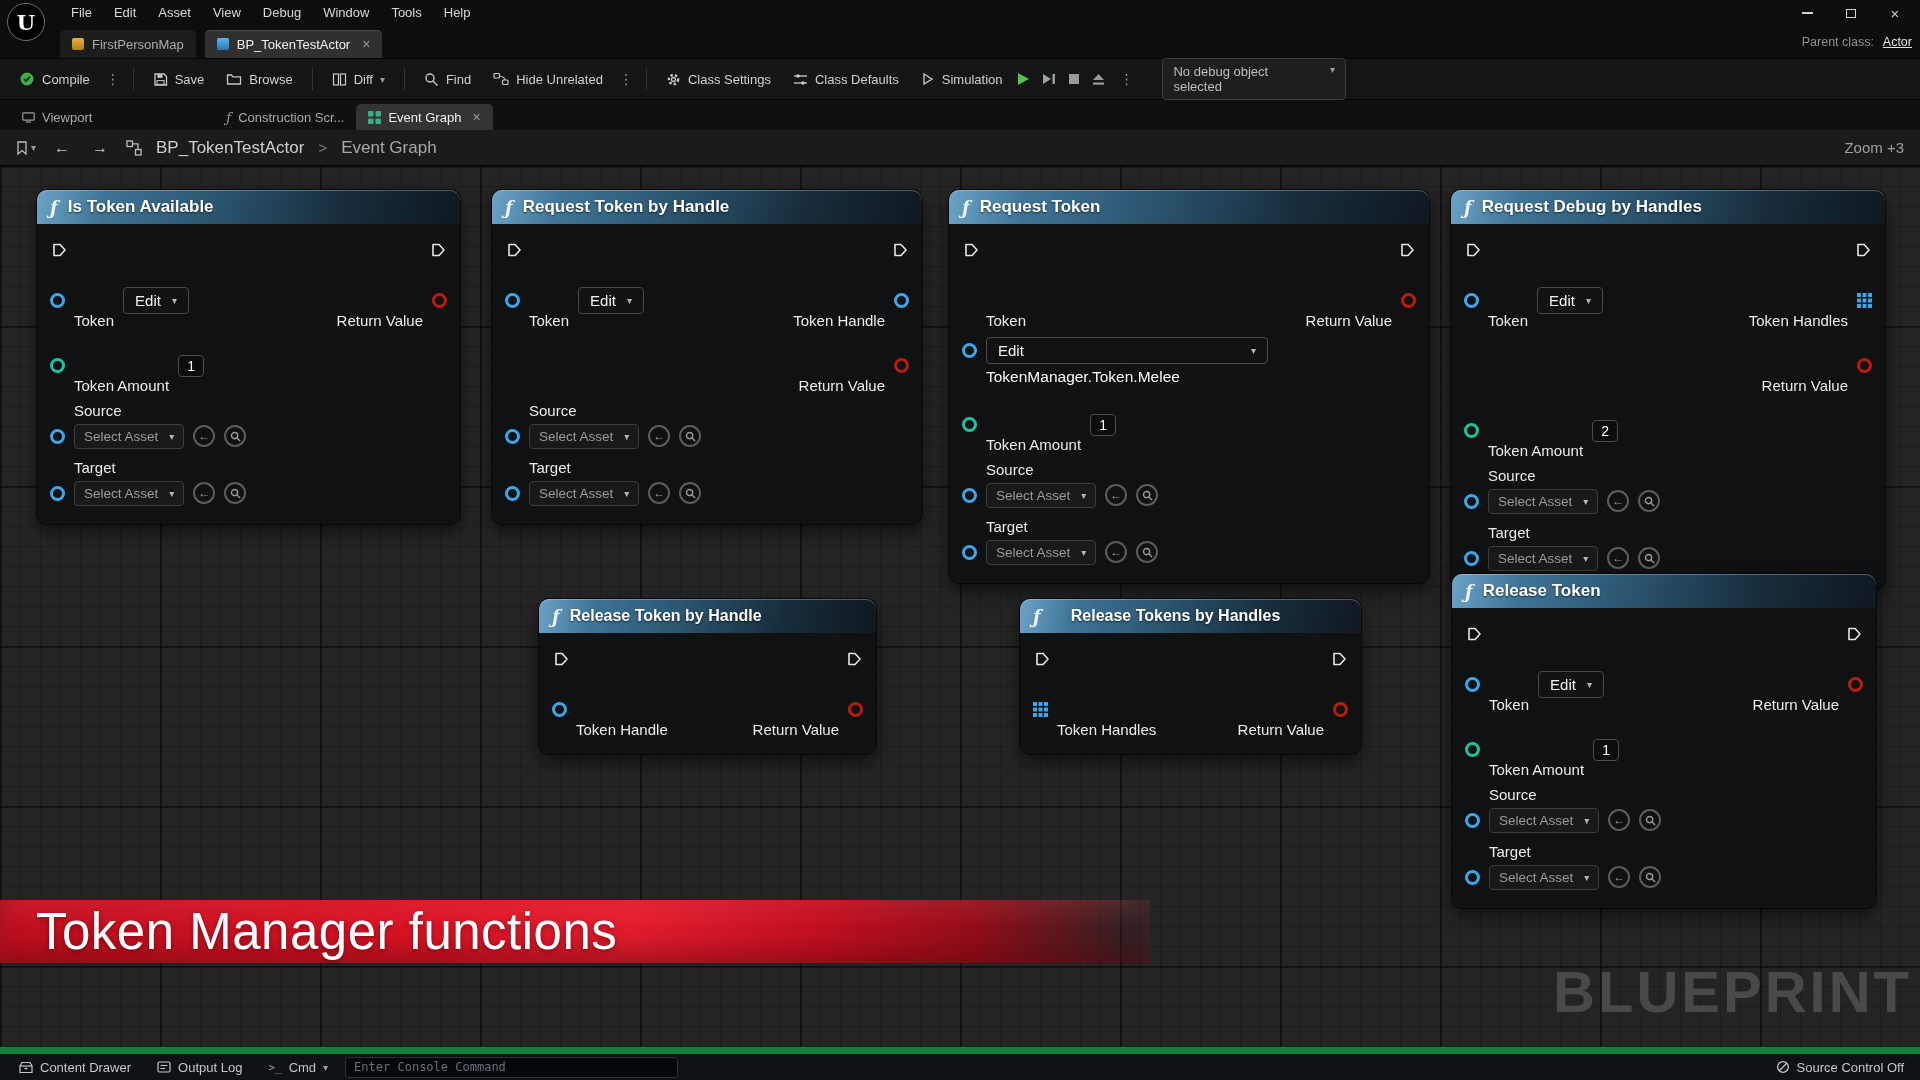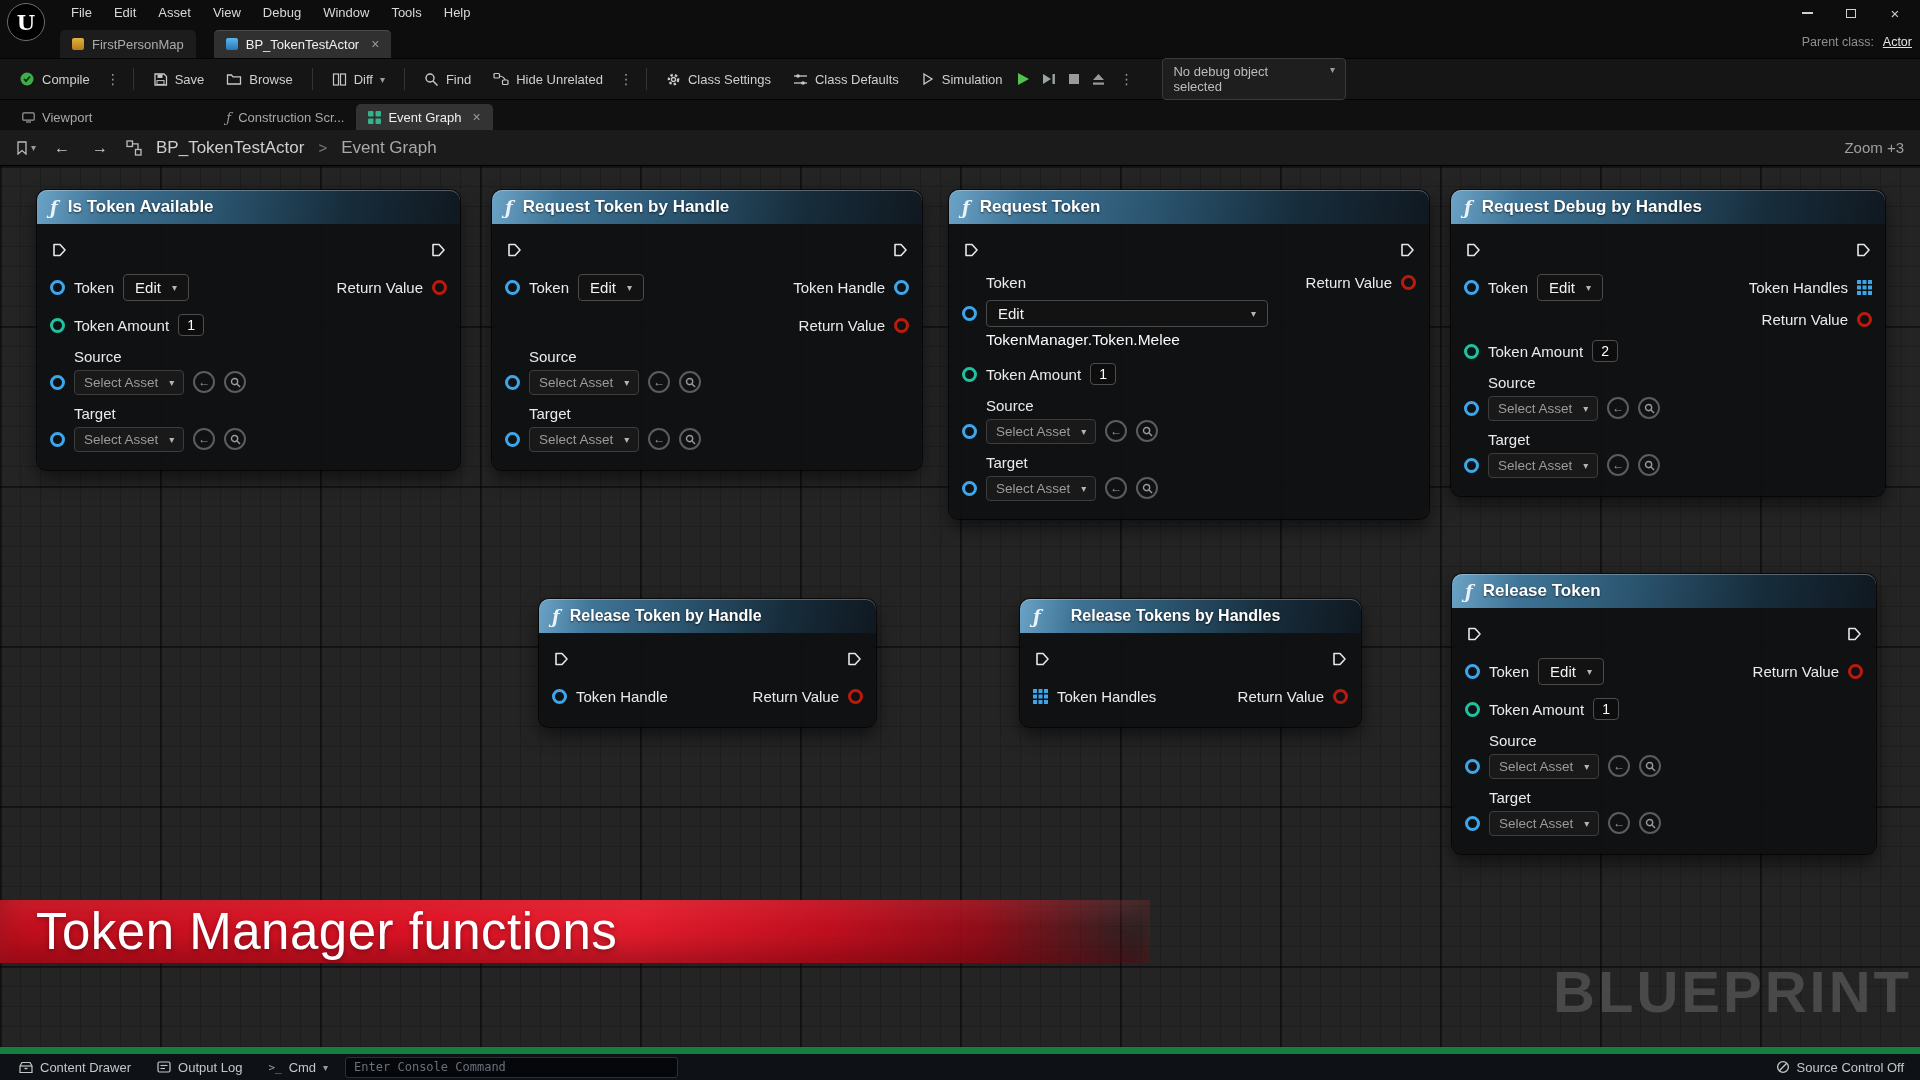--- a/index.html
+++ b/index.html
@@ -12,21 +12,21 @@
   .logo { position:absolute; left:7px; top:3px; width:38px; height:38px; border-radius:50%; background:#000; border:1px solid #6d6d6d; display:flex; align-items:center; justify-content:center; z-index:20; }
   .logo span { font-family:"DejaVu Serif", serif; font-size:21px; color:#fff; font-weight:700; }
   .menu-item { padding:0 11px; font-size:13px; color:#d8d8d8; line-height:26px; }
   .win-controls { margin-left:auto; display:flex; align-items:center; gap:26px; padding-right:16px; }
   .win-btn { color:#cfcfcf; font-size:15px; display:flex; align-items:center; justify-content:center; width:18px; height:18px; }
   .min-shape { display:inline-block; width:11px; height:2px; background:#cfcfcf; }
   .restore-shape { display:inline-block; width:10px; height:9px; border:1.5px solid #cfcfcf; }
 
   
   .tabrow { height:32px; background:#0d0d0d; display:flex; align-items:flex-end; padding-left:60px; }
-  .asset-tab { display:flex; align-items:center; gap:8px; height:28px; padding:0 12px; font-size:13px; border-radius:5px 5px 0 0; margin-right:18px; }
+  .asset-tab { display:flex; align-items:center; gap:8px; height:28px; padding:0 12px; font-size:13px; border-radius:5px 5px 0 0; margin-right:9px; }
   .asset-tab.inactive { background:#1c1c1c; color:#ababab; }
   .asset-tab.active { background:#303030; color:#f0f0f0; box-shadow:inset 0 1px 0 #4a4a4a; }
   .ticon { display:inline-block; width:12px; height:12px; border-radius:2px; }
   .ticon.map { background:linear-gradient(180deg,#e2b33c,#b77b1e); }
   .ticon.bp { background:linear-gradient(180deg,#57b6ee,#2a77b8); }
   .tab-close { color:#9a9a9a; font-size:14px; margin-left:4px; }
   .parent-class { margin-left:auto; padding-right:8px; font-size:12.5px; align-self:center; }
   .pc-label { color:#8f8f8f; margin-right:6px; }
   .pc-value { color:#e3e3e3; text-decoration:underline; }
 
@@ -69,21 +69,21 @@
   .bp-node { position:absolute; border-radius:10px; background:rgba(15,16,17,0.93); box-shadow:0 8px 18px rgba(0,0,0,0.55), 0 0 0 1px rgba(0,0,0,0.65); color:#e6e6e6; }
   .bp-header { height:34px; display:flex; align-items:center; gap:10px; padding:0 13px; border-radius:10px 10px 0 0;
     background:linear-gradient(100deg,#6ba3c6 0%,#3f7496 16%,#2b5570 42%,#172d3c 72%,#101820 100%);
     box-shadow:inset 0 1px 0 rgba(255,255,255,0.28); }
   .fn-glyph { font-family:"DejaVu Serif", serif; font-style:italic; font-weight:700; font-size:18px; color:#eaf3f9; }
   .bp-title { font-weight:700; font-size:17px; color:#fff; text-shadow:0 1px 2px rgba(0,0,0,0.65); white-space:nowrap; }
   .bp-body { padding:4px 0 12px; }
   .row { display:flex; align-items:center; gap:9px; padding:4px 13px; min-height:38px; }
   .row.exec { justify-content:space-between; min-height:40px; padding-top:8px; }
   .row .spacer { flex:1; }
-  .lbl { font-size:15px; color:#ebebeb; white-space:nowrap; }
+  .lbl { font-size:15px; color:#ebebeb; white-space:nowrap;margin-top:40px; }
   .lbl.indent { margin-left:24px; }
   .pin { display:inline-block; width:15px; height:15px; border-radius:50%; border:3px solid; background:transparent; flex:none; }
   .pin.object { border-color:#3da6ea; }
   .pin.int { border-color:#1fc2a0; }
   .pin.bool { border-color:#bb1a0d; }
   .exec-pin { display:flex; align-items:center; }
   .dd { display:inline-flex; align-items:center; gap:11px; background:#121212; border:1px solid #4a4a4a; border-radius:4px; padding:4px 11px; color:#f2f2f2; font-size:15px; white-space:nowrap; }
   .dd .chev { color:#b5b5b5; font-size:10px; }
   .dd.asset { color:#9b9b9b; font-size:13.5px; padding:4px 9px; border-color:#3d3d3d; background:#191919; }
   .dd.wide { width:282px; justify-content:space-between; }

